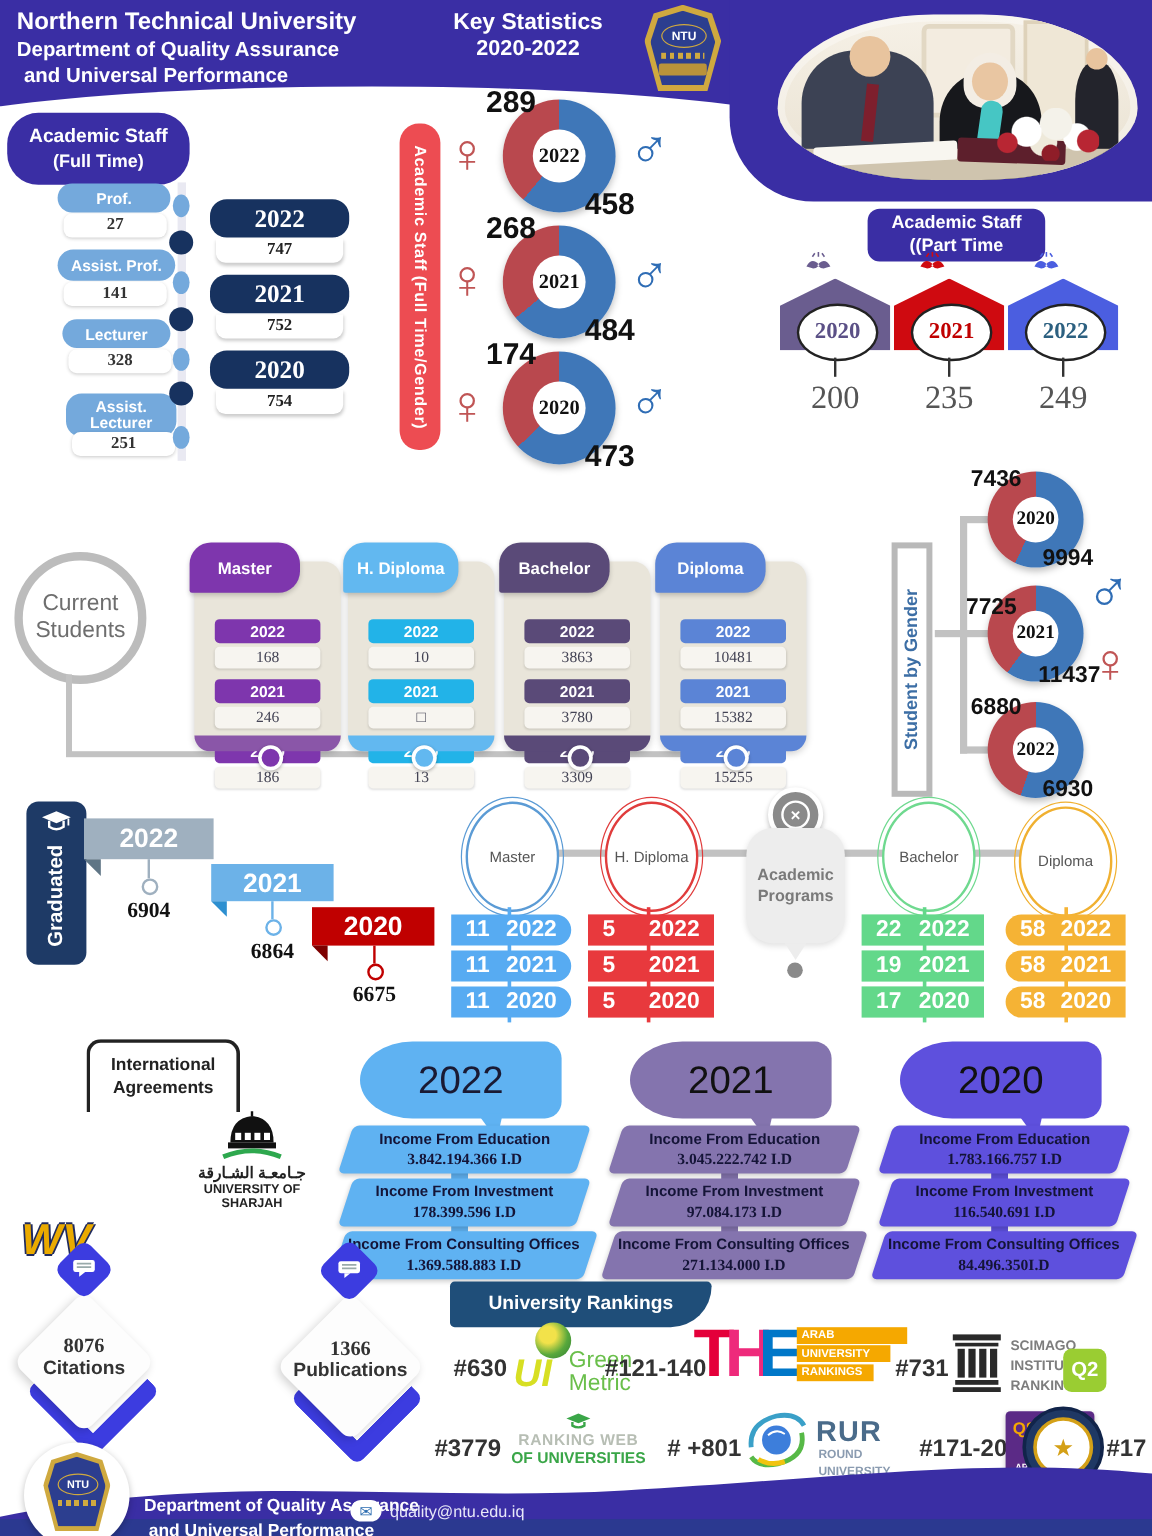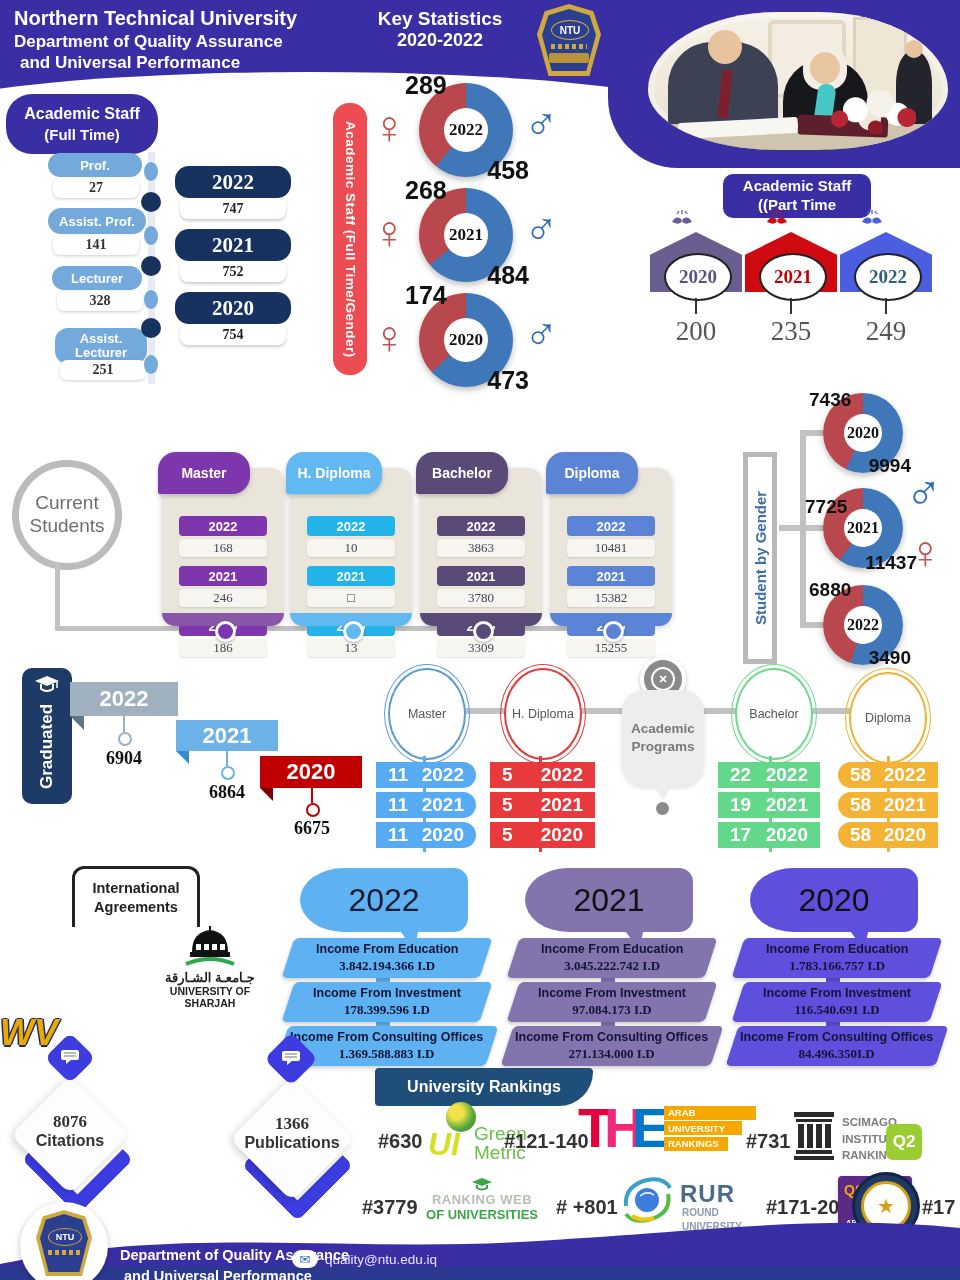--- a/index.html
+++ b/index.html
@@ -276,21 +276,21 @@
   <div class="dn" style="left:823px;top:488px;width:80px;height:80px;background:conic-gradient(#3f77b8 0 60%, #b9484e 60% 100%);box-shadow:0 3px 6px rgba(0,0,0,.25);">
     <div class="hole" style="inset:21px;"></div>
     <div class="yr" style="font-size:16px;">2021</div>
     <span class="num" style="left:-18px;top:8px;font-size:19px;">7725</span>
     <span class="num" style="right:-14px;bottom:-6px;font-size:19px;">11437</span>
   </div>
   <div class="dn" style="left:823px;top:585px;width:80px;height:80px;background:conic-gradient(#3f77b8 0 55%, #b9484e 55% 100%);box-shadow:0 3px 6px rgba(0,0,0,.25);">
     <div class="hole" style="inset:21px;"></div>
     <div class="yr" style="font-size:16px;">2022</div>
     <span class="num" style="left:-14px;top:-6px;font-size:19px;">6880</span>
-    <span class="num" style="right:-8px;bottom:-4px;font-size:19px;">3490</span>
+    <span class="num" style="right:-8px;bottom:-4px;font-size:19px;">6930</span>
   </div>
   <div class="ab b" style="left:905px;top:462px;font-size:50px;color:#2f6db5;">♂</div>
   <div class="ab b" style="left:908px;top:525px;font-size:46px;color:#c05555;">♀</div>
 
   <div class="ab" style="left:22px;top:668px;width:50px;height:136px;background:#1e3a66;border-radius:10px;">
     <svg style="position:absolute;left:11px;top:6px;" width="28" height="20" viewBox="0 0 28 20">
         <path d="M2 7 L14 2 L26 7 L14 12 Z" fill="#fff"></path>
         <path d="M8 10 v5 q6 4 12 0 v-5" fill="none" stroke="#fff" stroke-width="2"></path>
         <path d="M24 8 v6" stroke="#fff" stroke-width="1.5"></path>
       </svg>
@@ -404,21 +404,21 @@
           <rect x="38" y="20" width="5" height="6"></rect>
         </g>
         <rect x="8" y="28" width="40" height="5" fill="#111"></rect>
         <path d="M4 40 Q28 30 52 40" fill="none" stroke="#2ea84e" stroke-width="4"></path>
       </svg>
     <div class="b" style="font-size:13px;color:#222;">جـامعـة الشـارقة</div>
     <div class="b" style="font-size:10.5px;color:#222;">UNIVERSITY OF SHARJAH</div>
   </div>
 
   <div class="ab" style="left:0px;top:1012px;width:270px;height:46px;">
-    <span class="ab b" style="left:0;top:0px;font-size:36px;font-style:italic;color:#eaaa00;text-shadow:-1.5px 0 #1f2a5e,1.5px 0 #1f2a5e,0 1.5px #1f2a5e,0 -1.5px #1f2a5e;">WV</span>
+    <span class="ab b" style="left:18px;top:0px;font-size:36px;font-style:italic;color:#eaaa00;text-shadow:-1.5px 0 #1f2a5e,1.5px 0 #1f2a5e,0 1.5px #1f2a5e,0 -1.5px #1f2a5e;">WV</span>
   </div>
 
   <div class="flag" style="left:300px;top:868px;width:168px;height:64px;background:#5fb2f2;font-size:32px;color:#1a1a33;">
       <span>2022</span>
     </div>
   <div class="ftail" style="left:398px;top:928px;border-top:22px solid #5fb2f2;"></div>
   <div class="gline" style="left:376px;top:960px;width:14px;height:100px;background:#5fb2f2;"></div>
   <div class="irow" style="left:288px;top:938px;width:198px;height:40px;background:#5fb2f2;">
       <div>
         <div class="ilab">Income From Education</div>

